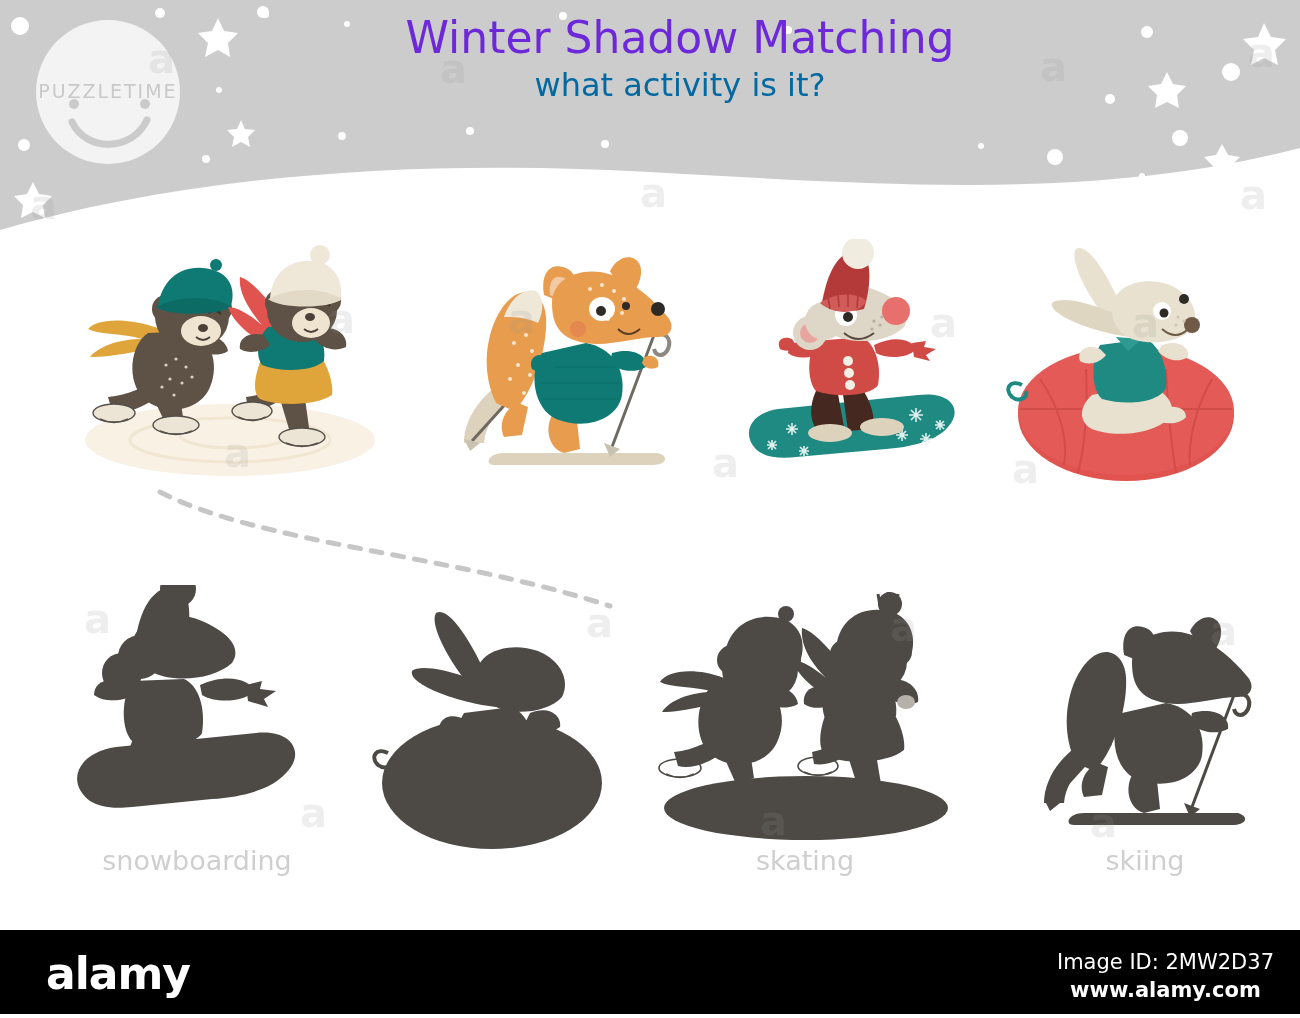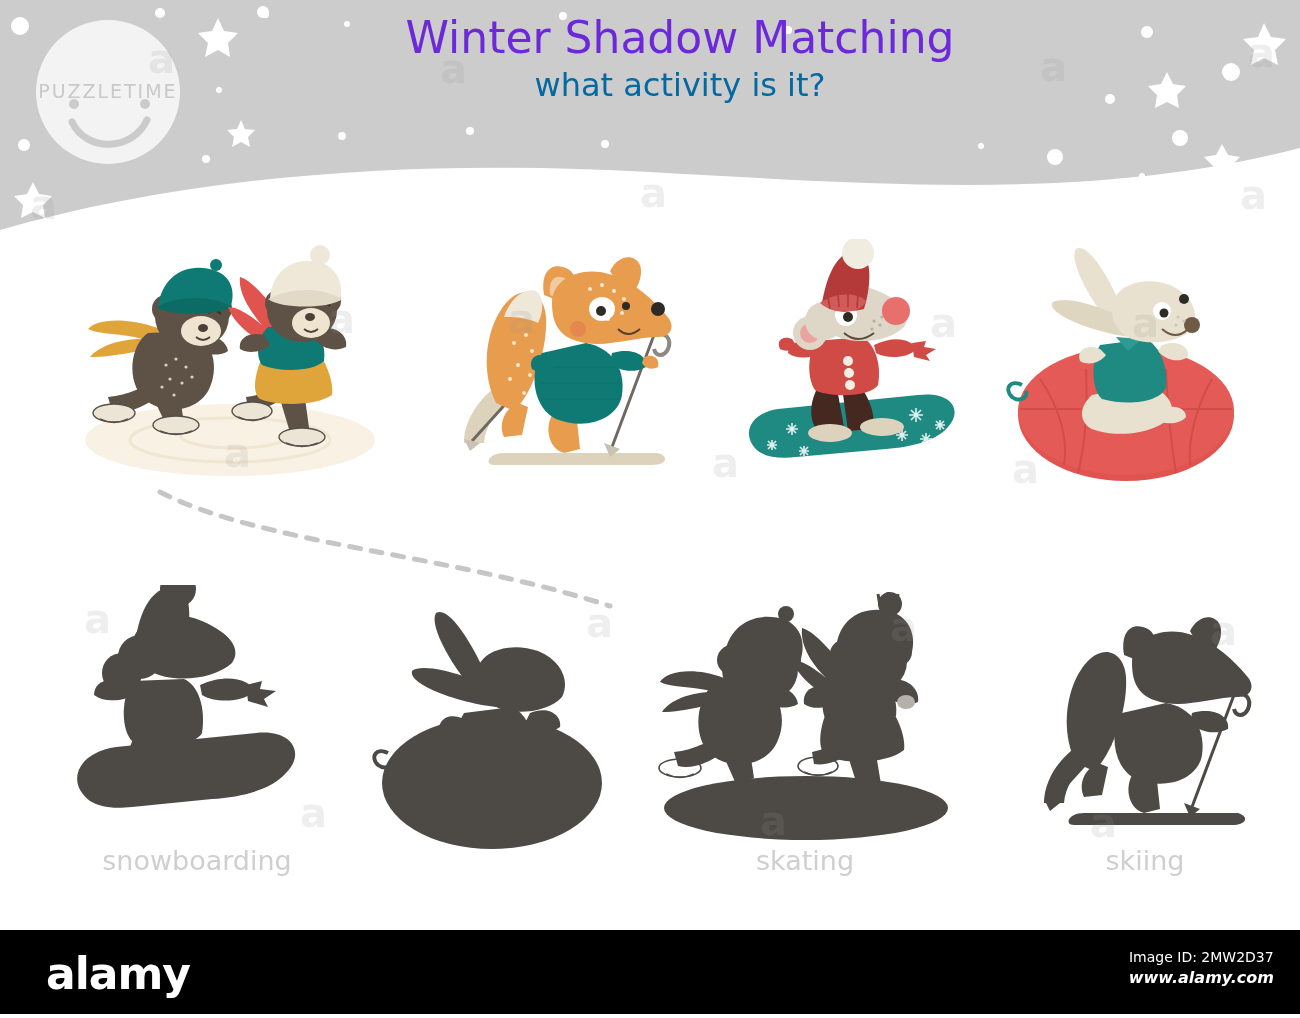--- a/index.html
+++ b/index.html
@@ -58,22 +58,22 @@
   }
   .alamy-mark{
     position:absolute;left:46px;top:22px;
     color:#fff;font-size:44px;font-weight:bold;letter-spacing:-1px;
     font-family:"DejaVu Sans", sans-serif;line-height:1;
   }
   .footer-right{
     position:absolute;right:26px;top:18px;text-align:center;color:#fff;
     font-family:"DejaVu Sans", sans-serif;
   }
-  .footer-id{font-size:14px;line-height:1.35;}
-  .footer-url{font-size:16px;font-weight:bold;line-height:1.35;font-style:italic;}
+  .footer-id{font-size:21px;line-height:1.35;}
+  .footer-url{font-size:21px;font-weight:bold;line-height:1.35;}
 
   
   .wm{position:absolute;inset:0;pointer-events:none;}
   .wm span{
     position:absolute;color:rgba(150,150,150,0.16);
     font-size:40px;font-weight:bold;font-family:"DejaVu Sans", sans-serif;
   }
 </style>
 </head>
 <body>

